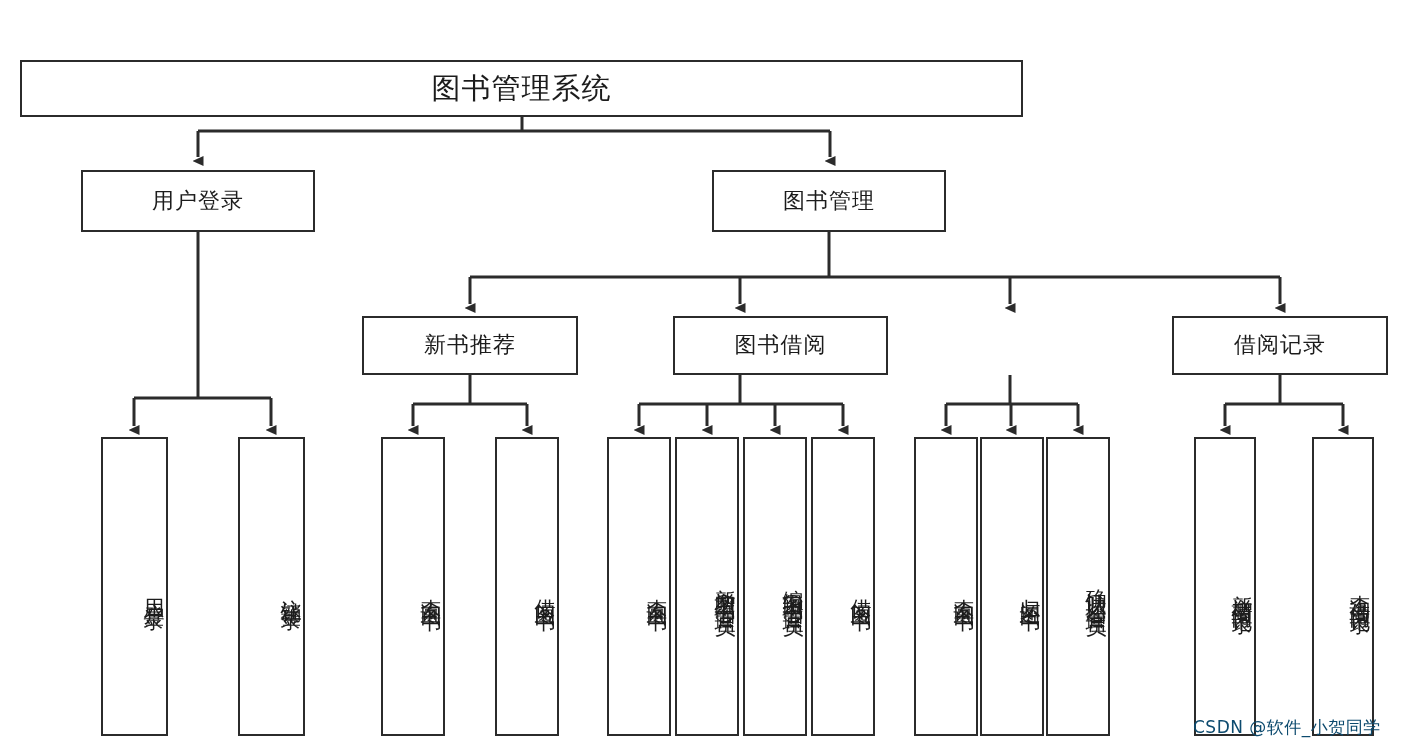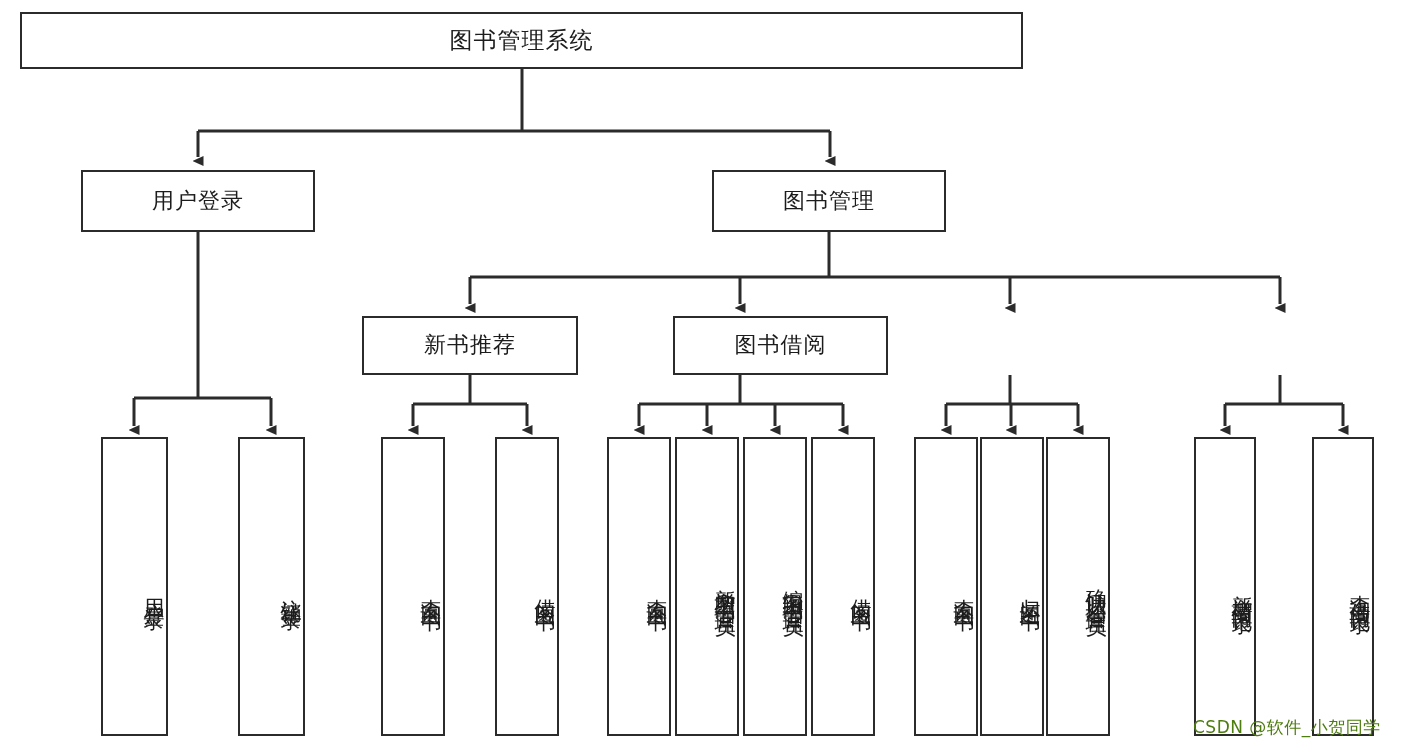--- a/index.html
+++ b/index.html
@@ -35,42 +35,43 @@
     justify-content: center;
     color: #1c1c1c;
     z-index: 3;
   }
   .node.horiz {
     font-size: 22px;
     letter-spacing: 1px;
     line-height: 1.2;
   }
   .node.title-node {
-    font-size: 23px;
+    font-size: 29px;
+    margin-top: 48px;
   }
   .node.vert {
     writing-mode: vertical-rl;
     text-orientation: upright;
     font-size: 21px;
     letter-spacing: 4px;
     line-height: 1.15;
     padding-top: 6px;
     align-items: flex-start;
     justify-content: center;
   }
   .node.vert .vtext {
     display: block;
     max-height: 100%;
   }
   .watermark {
     position: absolute;
     left: 1193px;
     top: 716px;
     font-size: 17px;
-    color: #4d7c0f;
+    color: #0c4a6e;
     letter-spacing: 0.5px;
     white-space: nowrap;
     z-index: 5;
     font-family: "DejaVu Sans", "Liberation Sans", sans-serif;
   }
 </style>
 </head>
 <body>
 
 <div id="canvas">
@@ -135,20 +136,23 @@
   <div class="node horiz" style="left:712px; top:170px; width:234px; height:62px;">
     <span>图书管理</span>
   </div>
 
   <div class="node horiz" style="left:362px; top:316px; width:216px; height:59px;">
     <span>新书推荐</span>
   </div>
   <div class="node horiz" style="left:633px; top:316px; width:215px; height:59px;margin-left:40px;">
     <span>图书借阅</span>
   </div>
+  <div class="node horiz" style="left:1172px; top:316px; width:216px; height:59px;">
+    <span>借阅记录</span>
+  </div>
 
   <div class="node vert" style="left:101px; top:437px; width:67px; height:299px;">
     <span class="vtext">用户登录</span>
   </div>
   <div class="node vert" style="left:238px; top:437px; width:67px; height:299px;">
     <span class="vtext">注销登录</span>
   </div>
 
   <div class="node vert" style="left:381px; top:437px; width:64px; height:299px;">
     <span class="vtext">查询图书</span>

